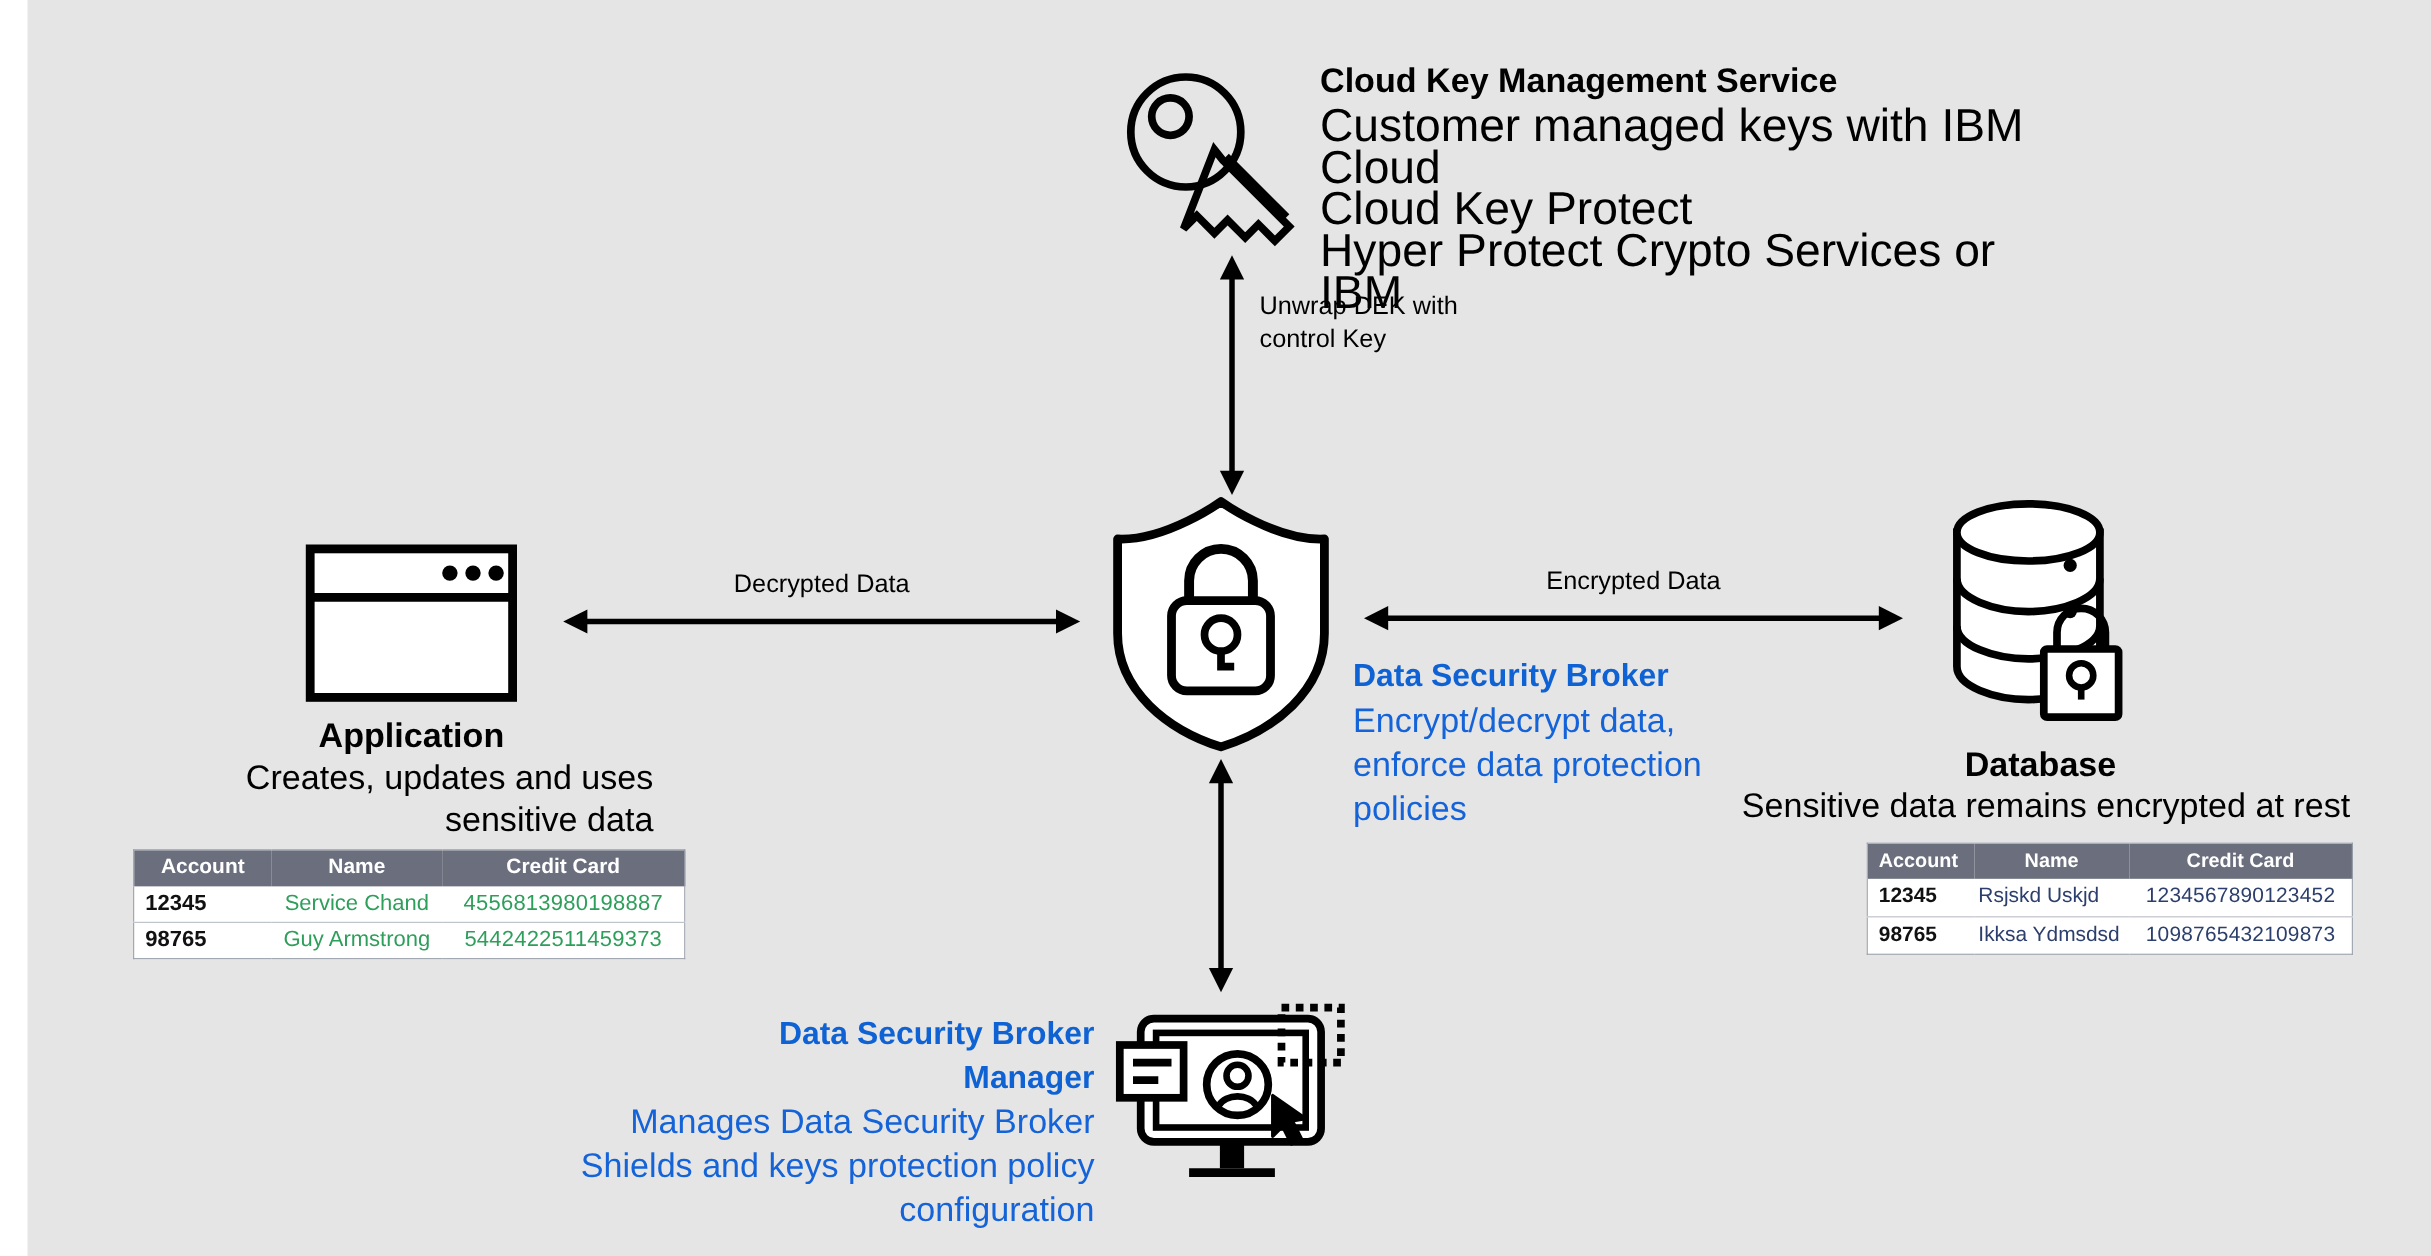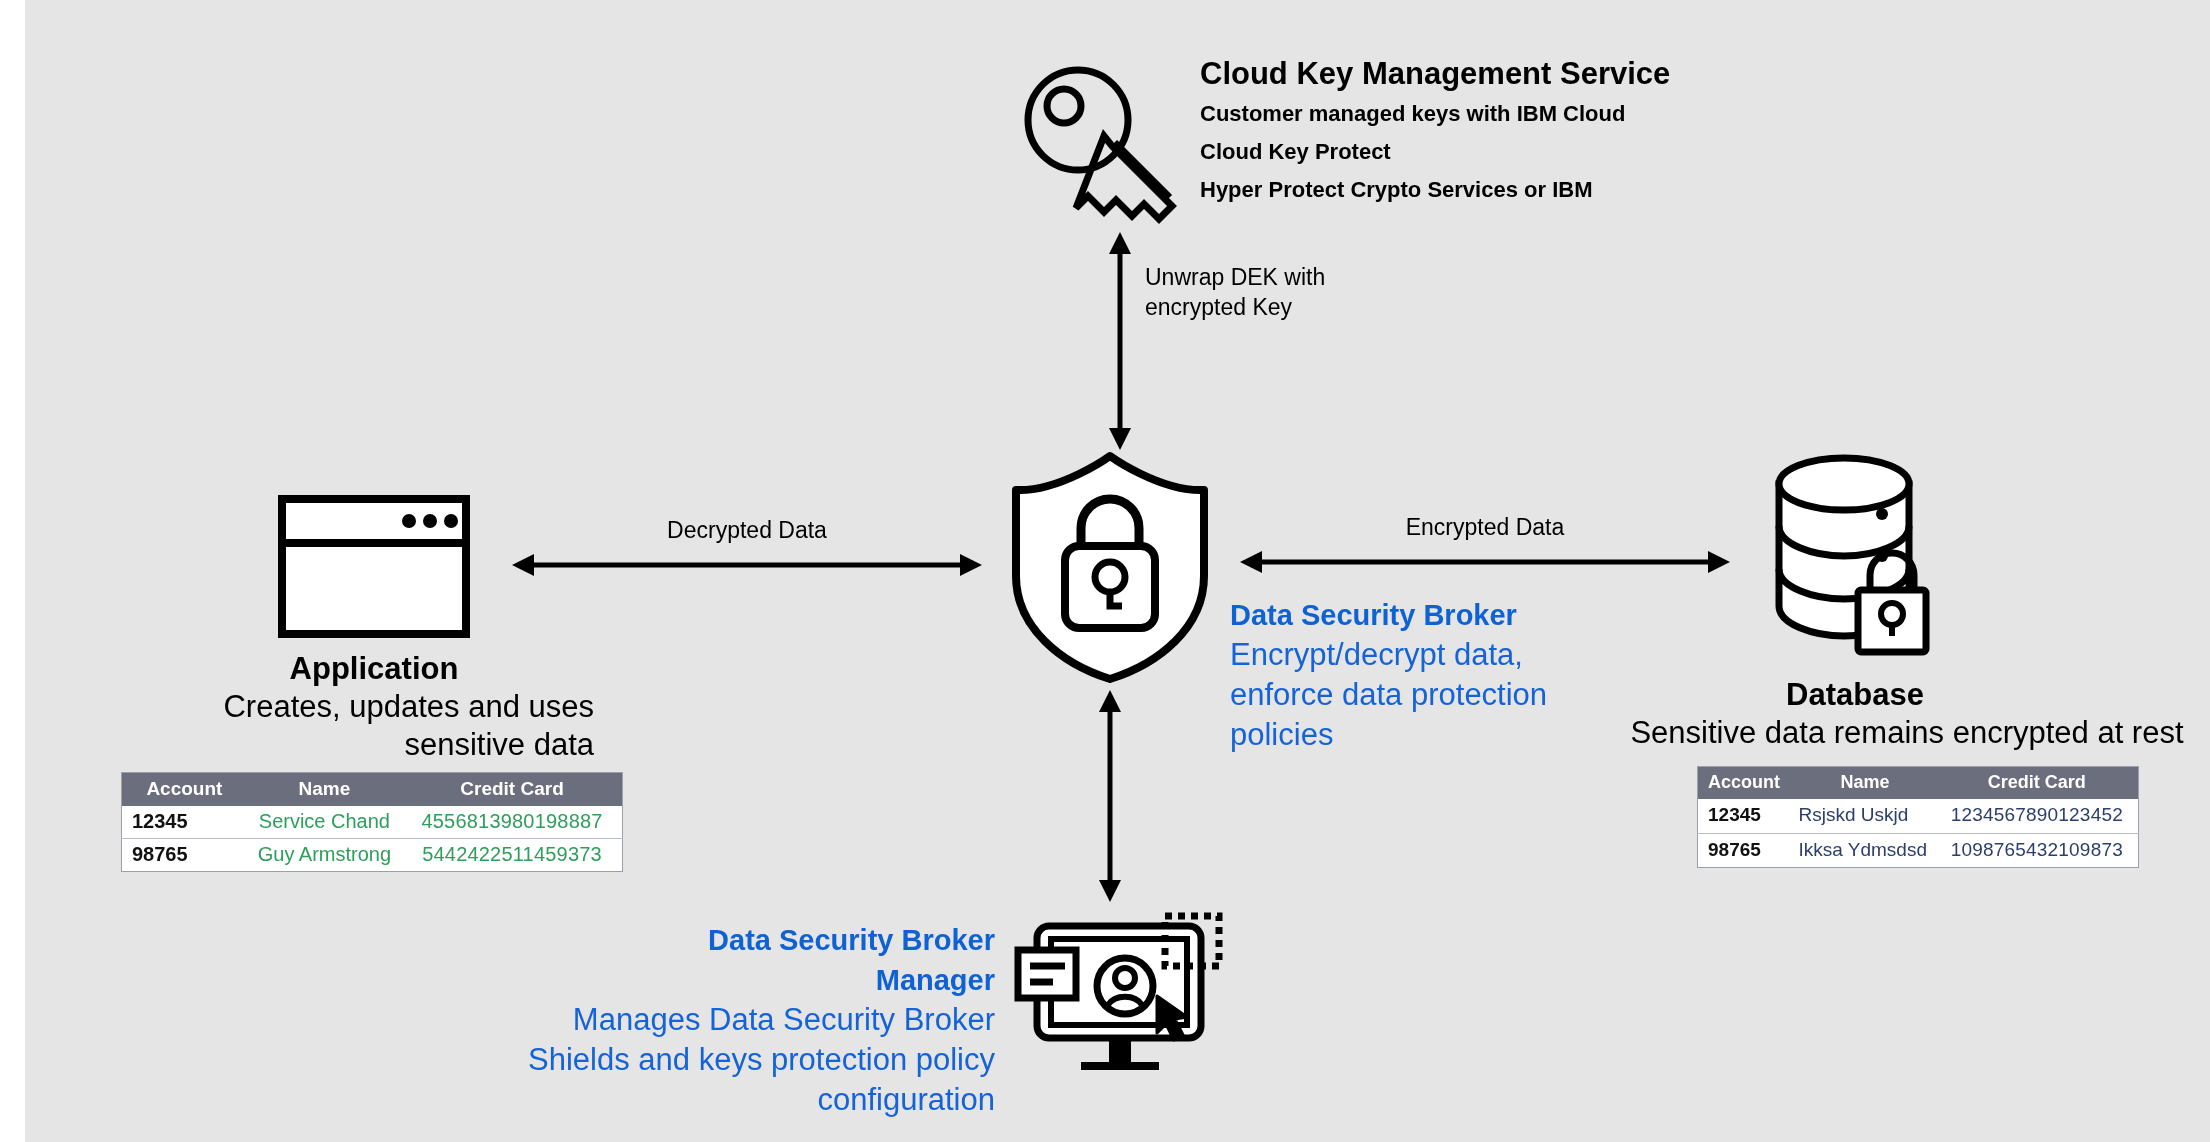--- a/index.html
+++ b/index.html
@@ -24,24 +24,23 @@
 
   
   .title-bold {
     font-weight: bold;
     font-size: 31px;
     line-height: 38px;
     color: #000;
     white-space: nowrap;
   }
   .body-text {
-    font-size: 22px;
+    font-size: 42px;
     line-height: 38px;
     color: #000;
-    font-weight: bold;
   }
   .blue-title {
     font-weight: bold;
     font-size: 29px;
     line-height: 40px;
     color: #0f62d4;
   }
   .blue-text {
     font-size: 31px;
     line-height: 40px;
@@ -143,21 +142,21 @@
 
   <div class="abs" style="left:1075px; top:232px; width:40px; height:218px;">
     <svg width="40" height="218" viewBox="0 0 40 218">
       <line x1="20" y1="18" x2="20" y2="200" stroke="#000" stroke-width="5"></line>
       <polygon points="20,0 31,22 9,22" fill="#000"></polygon>
       <polygon points="20,218 31,196 9,196" fill="#000"></polygon>
     </svg>
   </div>
   <div class="abs edge-label" style="left:1120px; top:262px; width:300px; text-align:left;">
     <div>Unwrap DEK with</div>
-    <div>encrypted Key</div>
+    <div>control Key</div>
   </div>
 
   <div class="abs" style="left:253px; top:495px; width:192px; height:143px;">
     <svg width="192" height="143" viewBox="0 0 192 143">
       <rect x="4" y="4" width="184" height="135" fill="#fff" stroke="#000" stroke-width="8"></rect>
       <line x1="4" y1="48" x2="188" y2="48" stroke="#000" stroke-width="8"></line>
       <circle cx="131" cy="26" r="7" fill="#000"></circle>
       <circle cx="152" cy="26" r="7" fill="#000"></circle>
       <circle cx="173" cy="26" r="7" fill="#000"></circle>
     </svg>
@@ -244,21 +243,21 @@
       <circle cx="117" cy="62" r="6" fill="#000"></circle>
       <circle cx="117" cy="104" r="6" fill="#000"></circle>
       <path d="M105,140 L105,123 A22,22 0 0 1 149,123 L149,140" fill="none" stroke="#000" stroke-width="7"></path>
       <rect x="93" y="138" width="68" height="62" rx="3" ry="3" fill="#fff" stroke="#000" stroke-width="7"></rect>
       <circle cx="127" cy="162" r="11" fill="none" stroke="#000" stroke-width="6"></circle>
       <path d="M127,173 L127,184" fill="none" stroke="#000" stroke-width="6"></path>
     </svg>
   </div>
 
   <div class="abs node-title" style="left:1650px; top:676px; width:360px;">Database</div>
-  <div class="abs node-sub" style="left:1602px; top:714px; width:560px;">Sensitive data remains encrypted at rest</div>
+  <div class="abs node-sub" style="left:1555px; top:714px; width:560px;">Sensitive data remains encrypted at rest</div>
 
   <div class="abs" id="db-table-wrap" style="left:1672px; top:766px;">
     <table class="data-table">
       <colgroup>
           <col style="width:22%">
           <col style="width:32%">
           <col style="width:46%">
         </colgroup>
       <thead>
         <tr>

